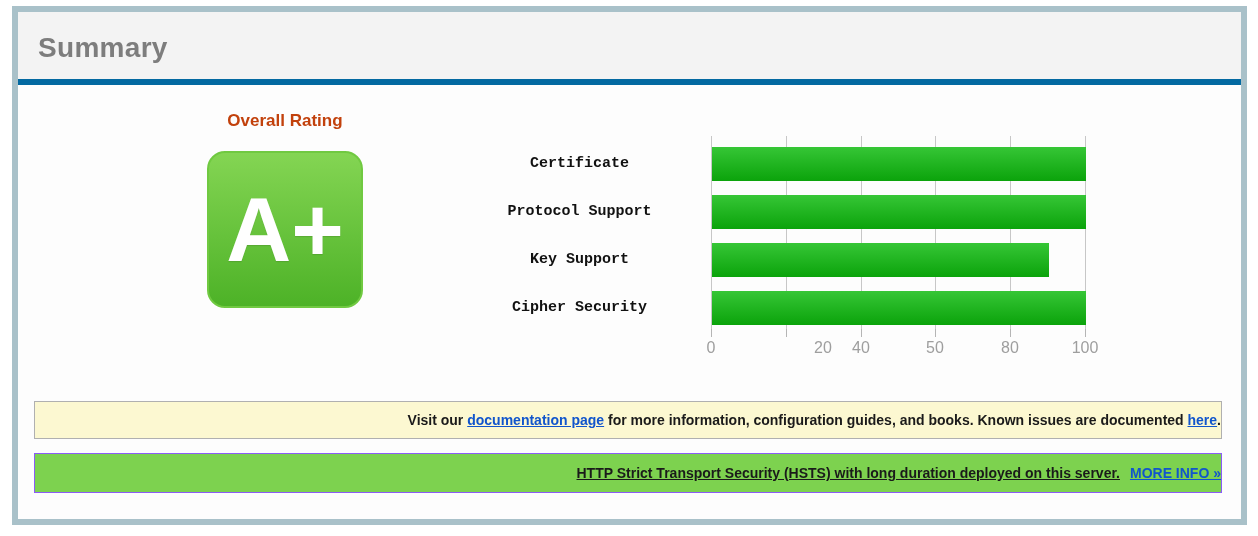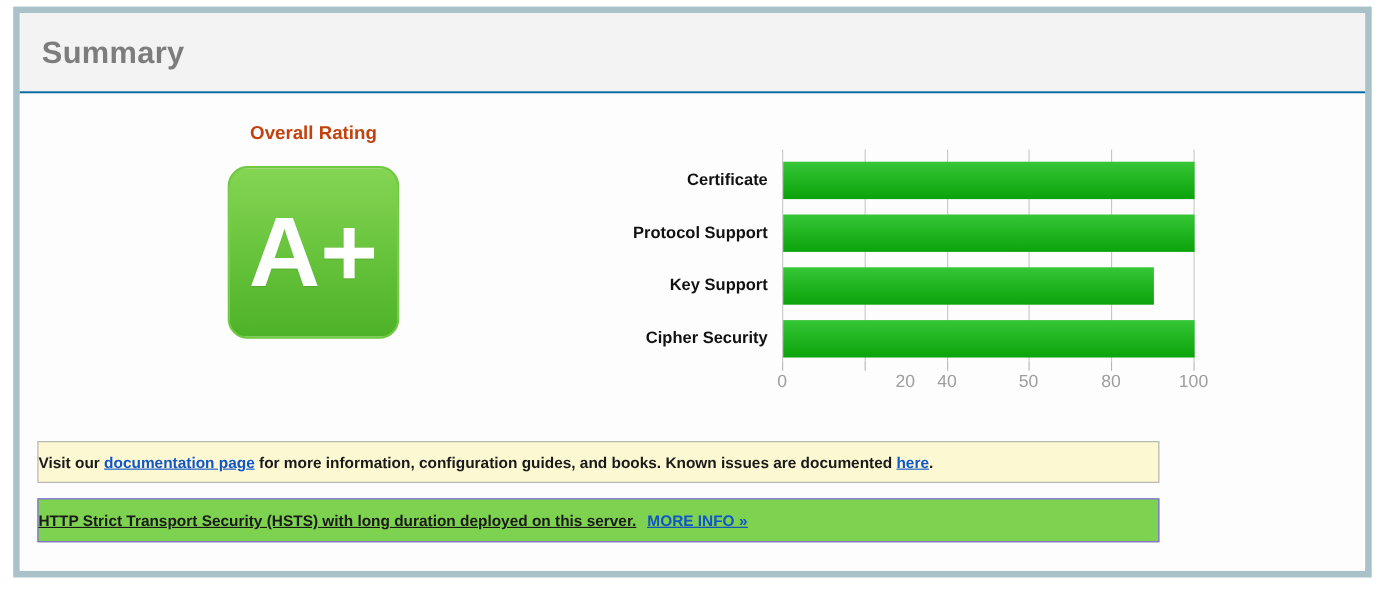--- a/index.html
+++ b/index.html
@@ -11,21 +11,21 @@
   }
   .panel {
     position:absolute; left:12px; top:6px;
     width:1235px; height:519px;
     border:6px solid #a9c1c9;
     background:#fdfdfd;
   }
   .panel-header {
     height:73px;
     background:#f3f3f3;
-    border-bottom:2px solid #0369a1;
+    border-bottom:6px solid #0369a1;
   }
   .panel-header h1 {
     padding:20px 0 0 20px;
     font-size:28px;
     font-weight:bold;
     color:#7d7d7d;
     letter-spacing:0.3px;
   }
   .panel-body {
     position:relative;
@@ -53,23 +53,24 @@
     color:#ffffff;
     font-size:90px;
     font-weight:bold;
     line-height:1;
     text-shadow:0 1px 1px rgba(0,0,0,0.12);
   }
   
   #chart-labels { position:absolute; left:443px; top:0; width:237px; height:300px; }
   .bar-label {
     position:absolute; right:0; width:237px; height:34px;
-    line-height:34px; text-align:right;
+    line-height:34px; text-align:center;
     font-size:15px; font-weight:bold; color:#111111;
     white-space:nowrap;
+    font-family:Liberation Mono, monospace;
   }
   #chart-plot {
     position:absolute; left:693px; top:51px;
     width:374px; height:193px;
   }
   .gridline {
     position:absolute; top:0; width:1px; height:193px;
     background:#c7c7c7;
   }
   .tick-mark {
@@ -83,22 +84,22 @@
   #chart-axis {
     position:absolute; left:693px; top:254px;
     width:374px; height:20px;
   }
   .tick-label {
     position:absolute; transform:translateX(-50%);
     font-size:16px; color:#9e9e9e; white-space:nowrap;
   }
   
   .notice {
-    position:absolute; left:16px; width:1020px;
-    text-align:left;
+    position:absolute; left:16px; width:1188px;
+    text-align:right;
     font-size:14px; font-weight:bold; color:#1a1a1a;
   }
   .notice a {
     color:#1155cc; font-weight:bold; text-decoration:underline;
     cursor:pointer;
   }
   .notice-yellow {
     top:316px; height:38px; line-height:36px;
     background:#fcf8d1;
     border:1px solid #b0b0b0;

